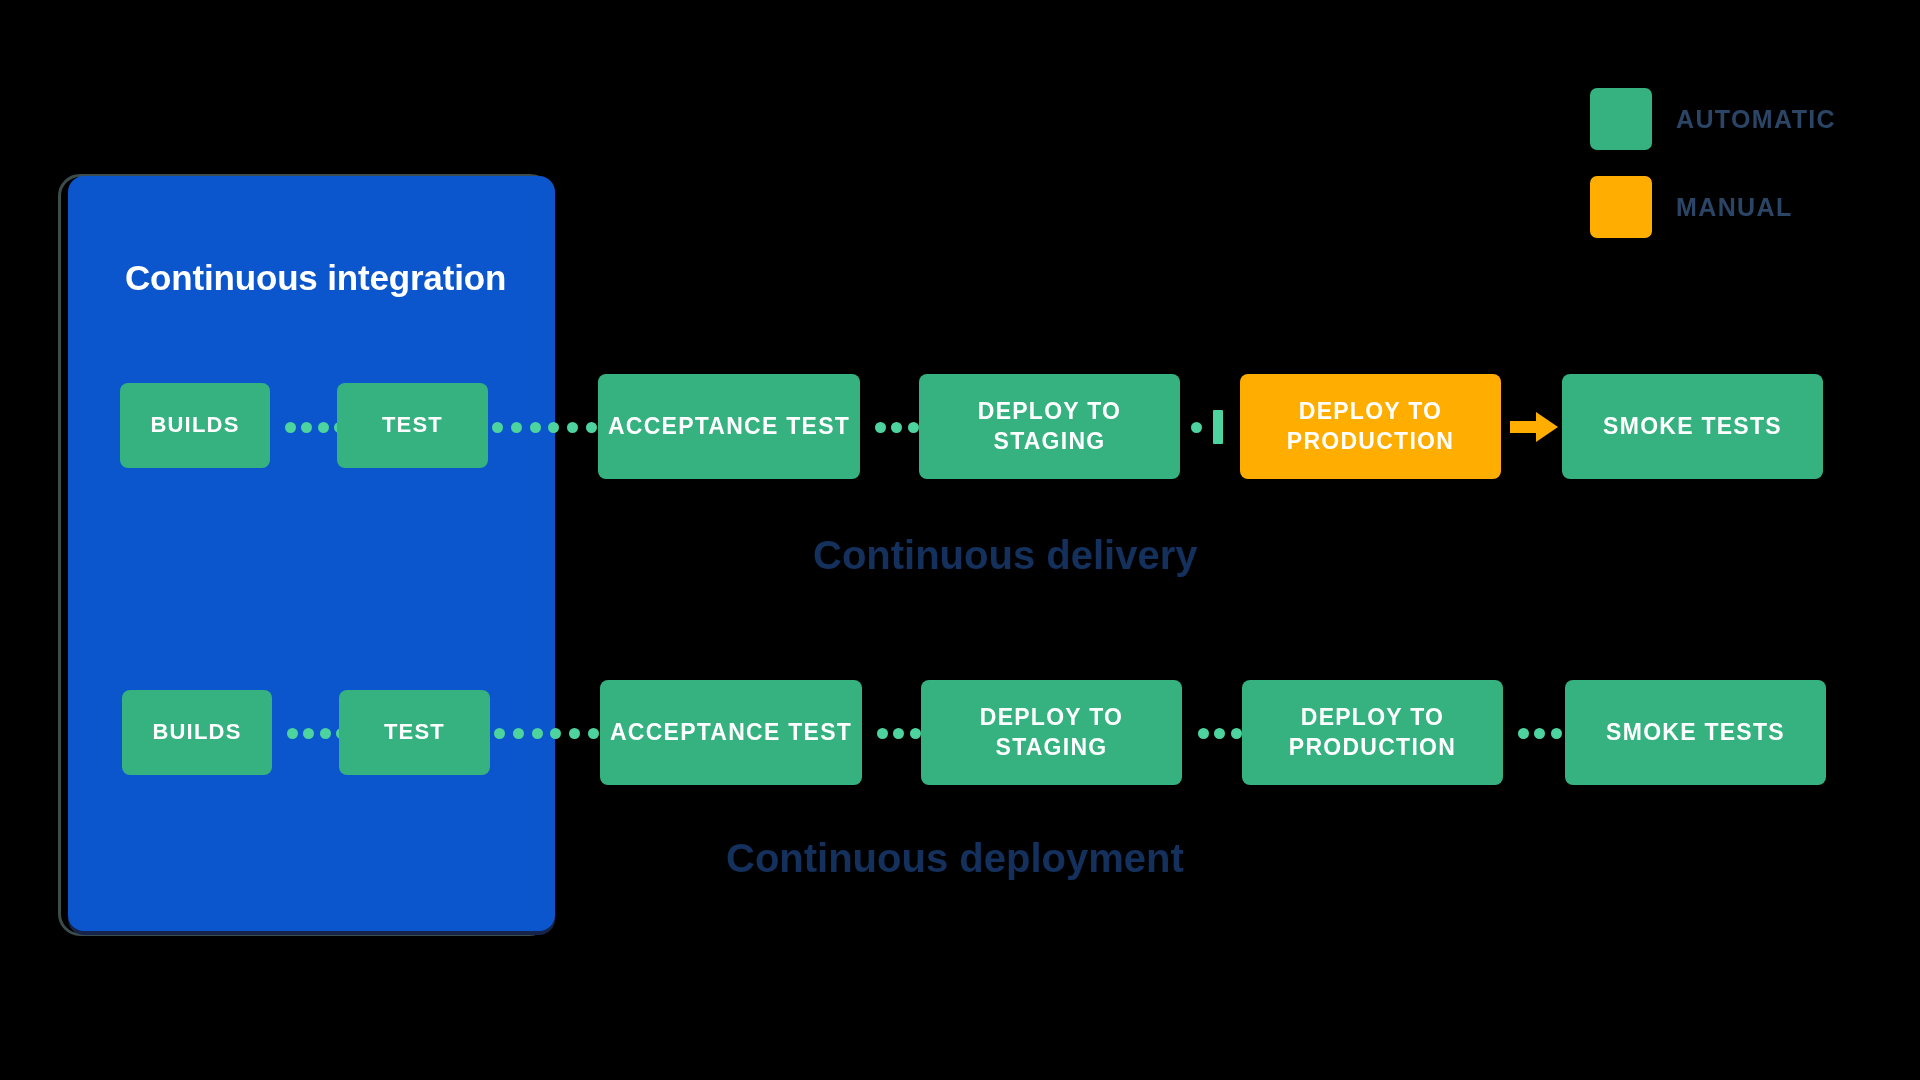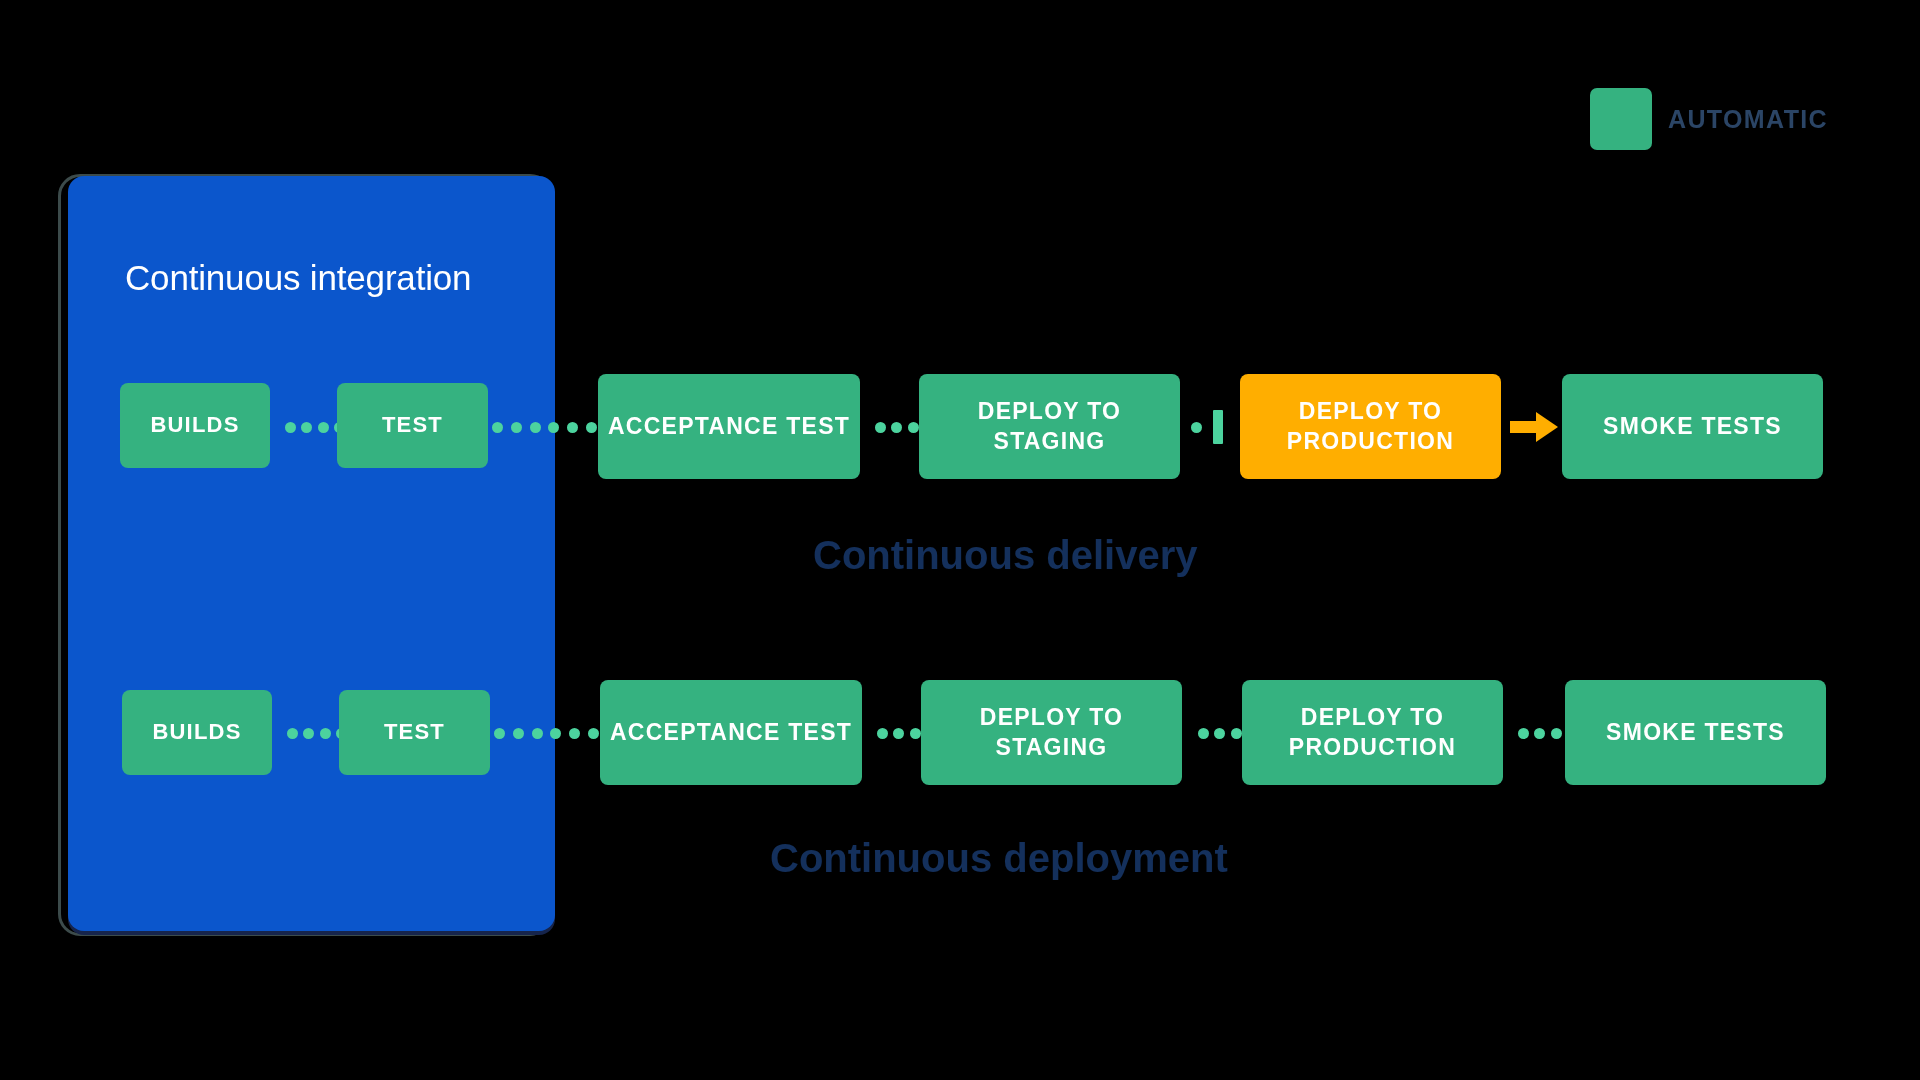--- a/index.html
+++ b/index.html
@@ -26,21 +26,21 @@
     position: absolute;
     left: 1590px;
     top: 88px;
     display: flex;
     flex-direction: column;
     gap: 26px;
   }
   .legend-row {
     display: flex;
     align-items: center;
-    gap: 16px;
+    gap: 24px;
   }
   .legend-swatch {
     width: 62px;
     height: 62px;
     border-radius: 7px;
     flex: none;
   }
   .legend-swatch.automatic { background: #35B280; }
   .legend-swatch.manual    { background: #FFAE00; }
   .legend-label {
@@ -71,21 +71,21 @@
     background: #0B56CC;
     border-radius: 16px;
     box-shadow: 0 4px 0 0 #16244B;
   }
   .ci-title {
     position: absolute;
     left: 125px;
     top: 258px;
     color: #FFFFFF;
     font-size: 35px;
-    font-weight: normal;
+    font-weight: bold;
     letter-spacing: -0.005em;
     white-space: nowrap;
   }
 
   
   .node {
     position: absolute;
     border-radius: 8px;
     display: flex;
     align-items: center;
@@ -170,20 +170,24 @@
 </head>
 <body>
 
 <div class="canvas">
 
   <div class="legend">
     <div class="legend-row">
       <span class="legend-swatch automatic"></span>
       <span class="legend-label">AUTOMATIC</span>
     </div>
+    <div class="legend-row">
+      <span class="legend-swatch manual"></span>
+      <span class="legend-label">MANUAL</span>
+    </div>
   </div>
 
   <div class="ci-panel-outline"></div>
   <div class="ci-panel"></div>
   <div class="ci-title">Continuous integration</div>
 
   <div class="dots" style="left:285px; top:421px; width:60px;">
     <i></i>
       <i></i>
       <i></i>
@@ -268,15 +272,15 @@
   <div class="node auto" style="left:339px; top:690px; width:151px; height:85px; font-size:22px;">TEST</div>
 
   <div class="node auto" style="left:600px; top:680px; width:262px; height:105px; font-size:23px;">ACCEPTANCE TEST</div>
 
   <div class="node auto" style="left:921px; top:680px; width:261px; height:105px; font-size:23px;">DEPLOY TO STAGING</div>
 
   <div class="node auto" style="left:1242px; top:680px; width:261px; height:105px; font-size:23px;">DEPLOY TO PRODUCTION</div>
 
   <div class="node auto" style="left:1565px; top:680px; width:261px; height:105px; font-size:23px;">SMOKE TESTS</div>
 
-  <div class="flow-caption" style="left:770px; top:836px;">Continuous deployment</div>
+  <div class="flow-caption" style="left:726px; top:836px;">Continuous deployment</div>
 
 </div>
 
 </body></html>

